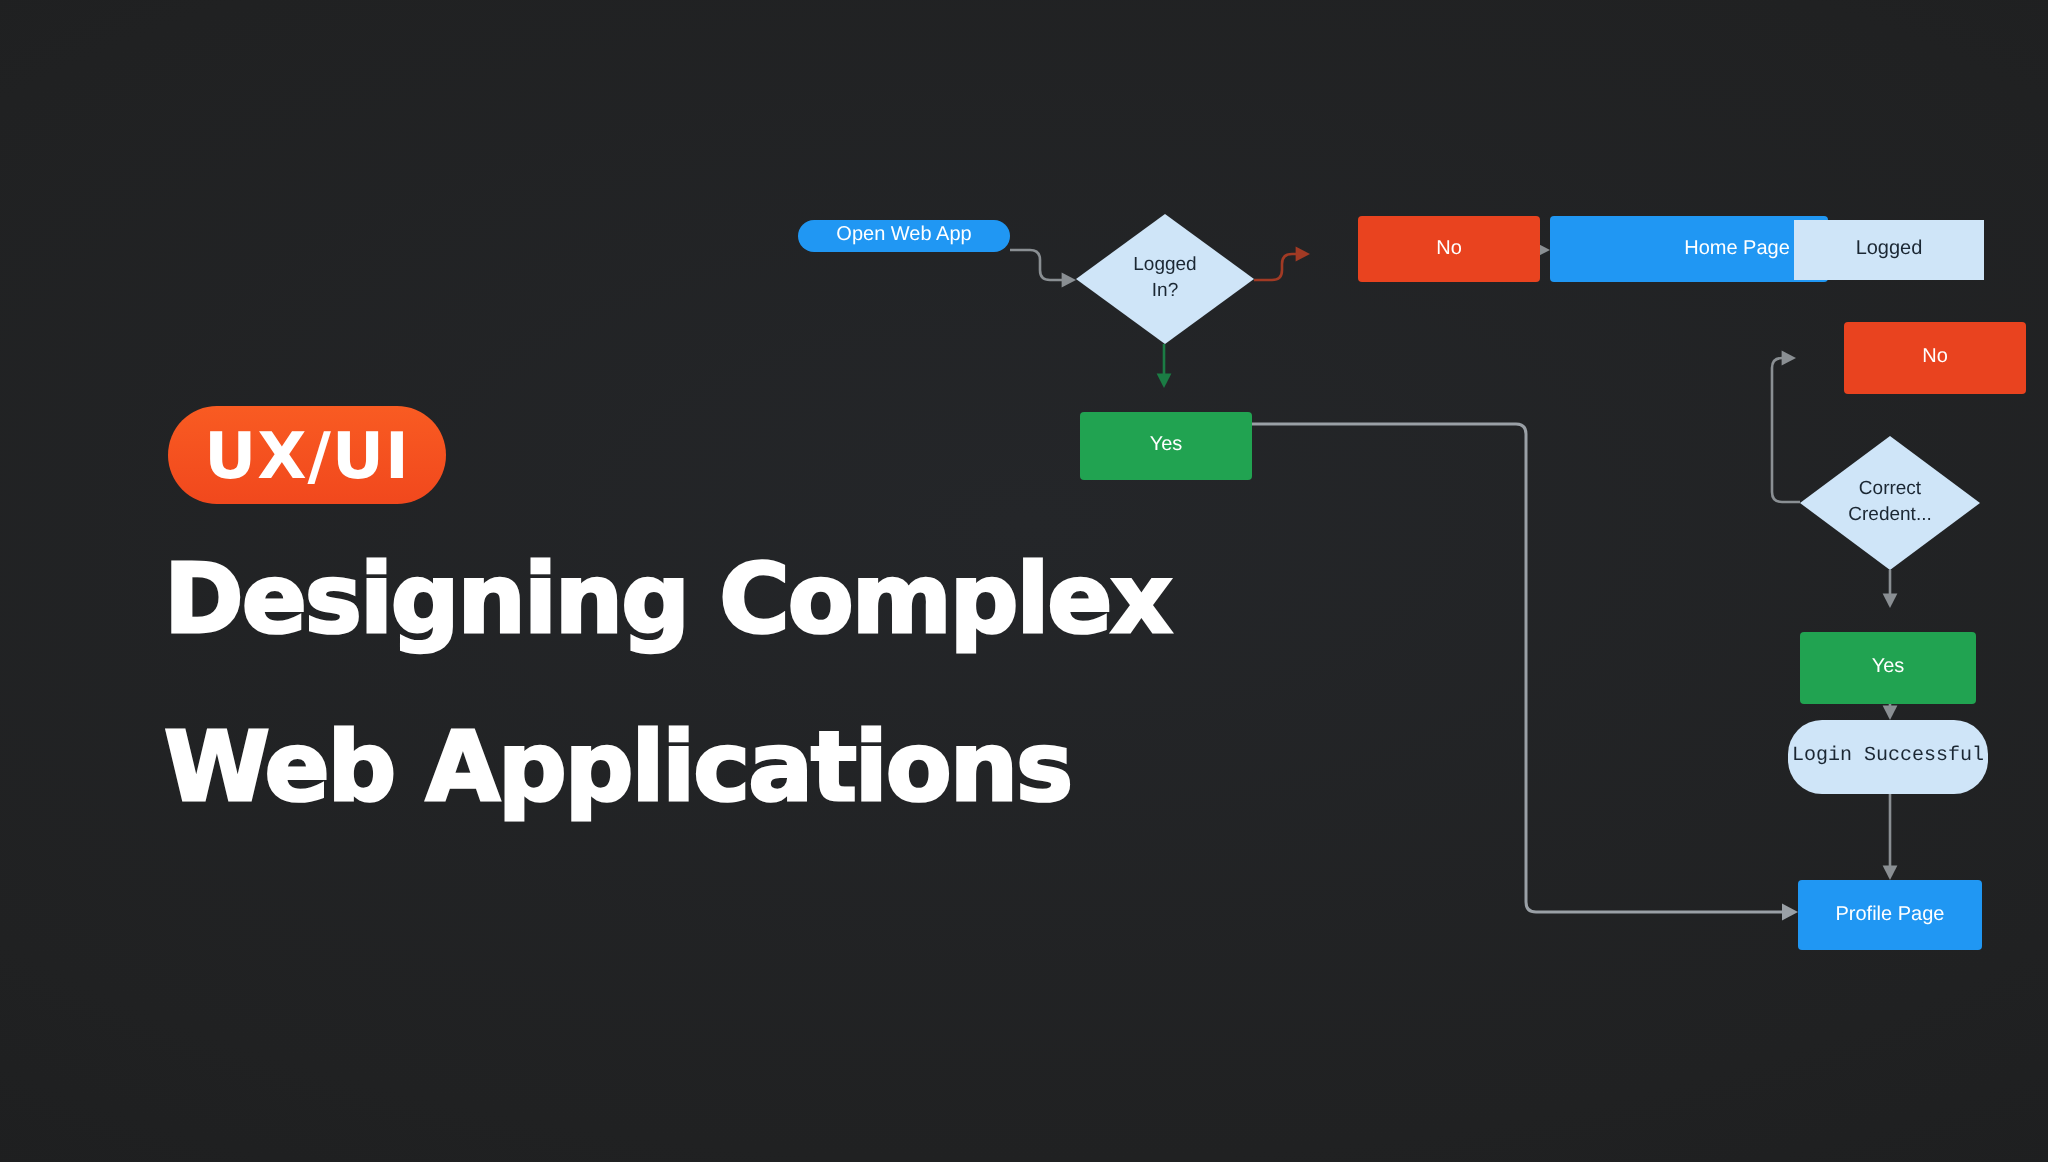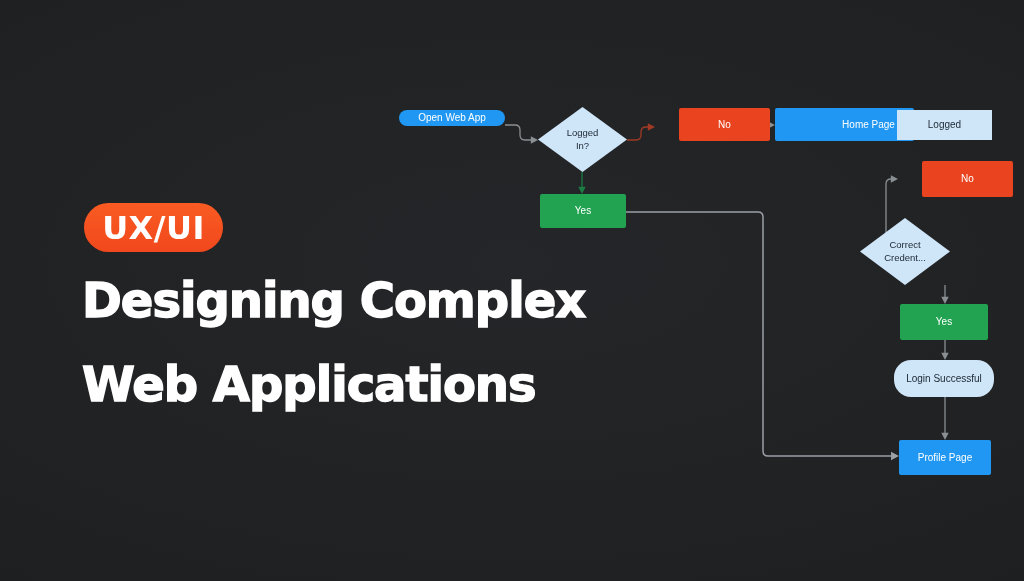--- a/index.html
+++ b/index.html
@@ -26,37 +26,37 @@
   
   .node{
     position:absolute;display:flex;flex-direction:column;align-items:center;justify-content:center;
     font-size:10px;text-align:center;line-height:1.35;
   }
   .rect{border-radius:2px;}
   .pill-blue{background:#2097f3;color:#fff;border-radius:15px;}
   .pill-light{background:#cfe5f8;color:#1b2733;}
   .rect-blue{background:#2097f3;color:#fff;}
   .rect-red{background:#e9431f;color:#fff;margin-left:24px;}
-  .rect-green{background:#21a351;color:#fff;}
+  .rect-green{background:#21a351;color:#fff;margin-top:12px;}
   .diamond{
     background:#cfe5f8;color:#1b2733;
     clip-path:polygon(50% 0%,100% 50%,50% 100%,0% 50%);
     font-size:9.5px;
   }
   
   .n-open{left:399px;top:110px;width:106px;height:16px;}
   .n-logged{left:538px;top:107px;width:89px;height:65px;}
   .n-no-top{left:655px;top:108px;width:91px;height:33px;}
   .n-home{left:775px;top:108px;width:91px;height:33px;padding-left:48px;}
   .n-login{left:897px;top:110px;width:95px;height:30px;}
   .n-yes-left{left:540px;top:194px;width:86px;height:34px;}
   .n-no-right{left:898px;top:161px;width:91px;height:36px;}
-  .n-correct{left:860px;top:218px;width:90px;height:67px;}
+  .n-correct{left:900px;top:218px;width:90px;height:67px;}
   .n-yes-right{left:900px;top:304px;width:88px;height:36px;}
-  .n-success{left:894px;top:360px;width:100px;height:37px;border-radius:17px;}
+  .n-success{left:894px;top:360px;width:100px;height:37px;border-radius:17px;font-family:Liberation Mono, monospace;}
   .n-profile{left:899px;top:440px;width:92px;height:35px;}
   
   .wires{position:absolute;left:0;top:0;width:1024px;height:581px;pointer-events:none;}
   .wires path.line{fill:none;stroke-width:1.3px;}
   .wires path.line-thick{fill:none;stroke-width:1.5px;}
 </style>
 </head>
 <body>
 
 <div class="stage">

